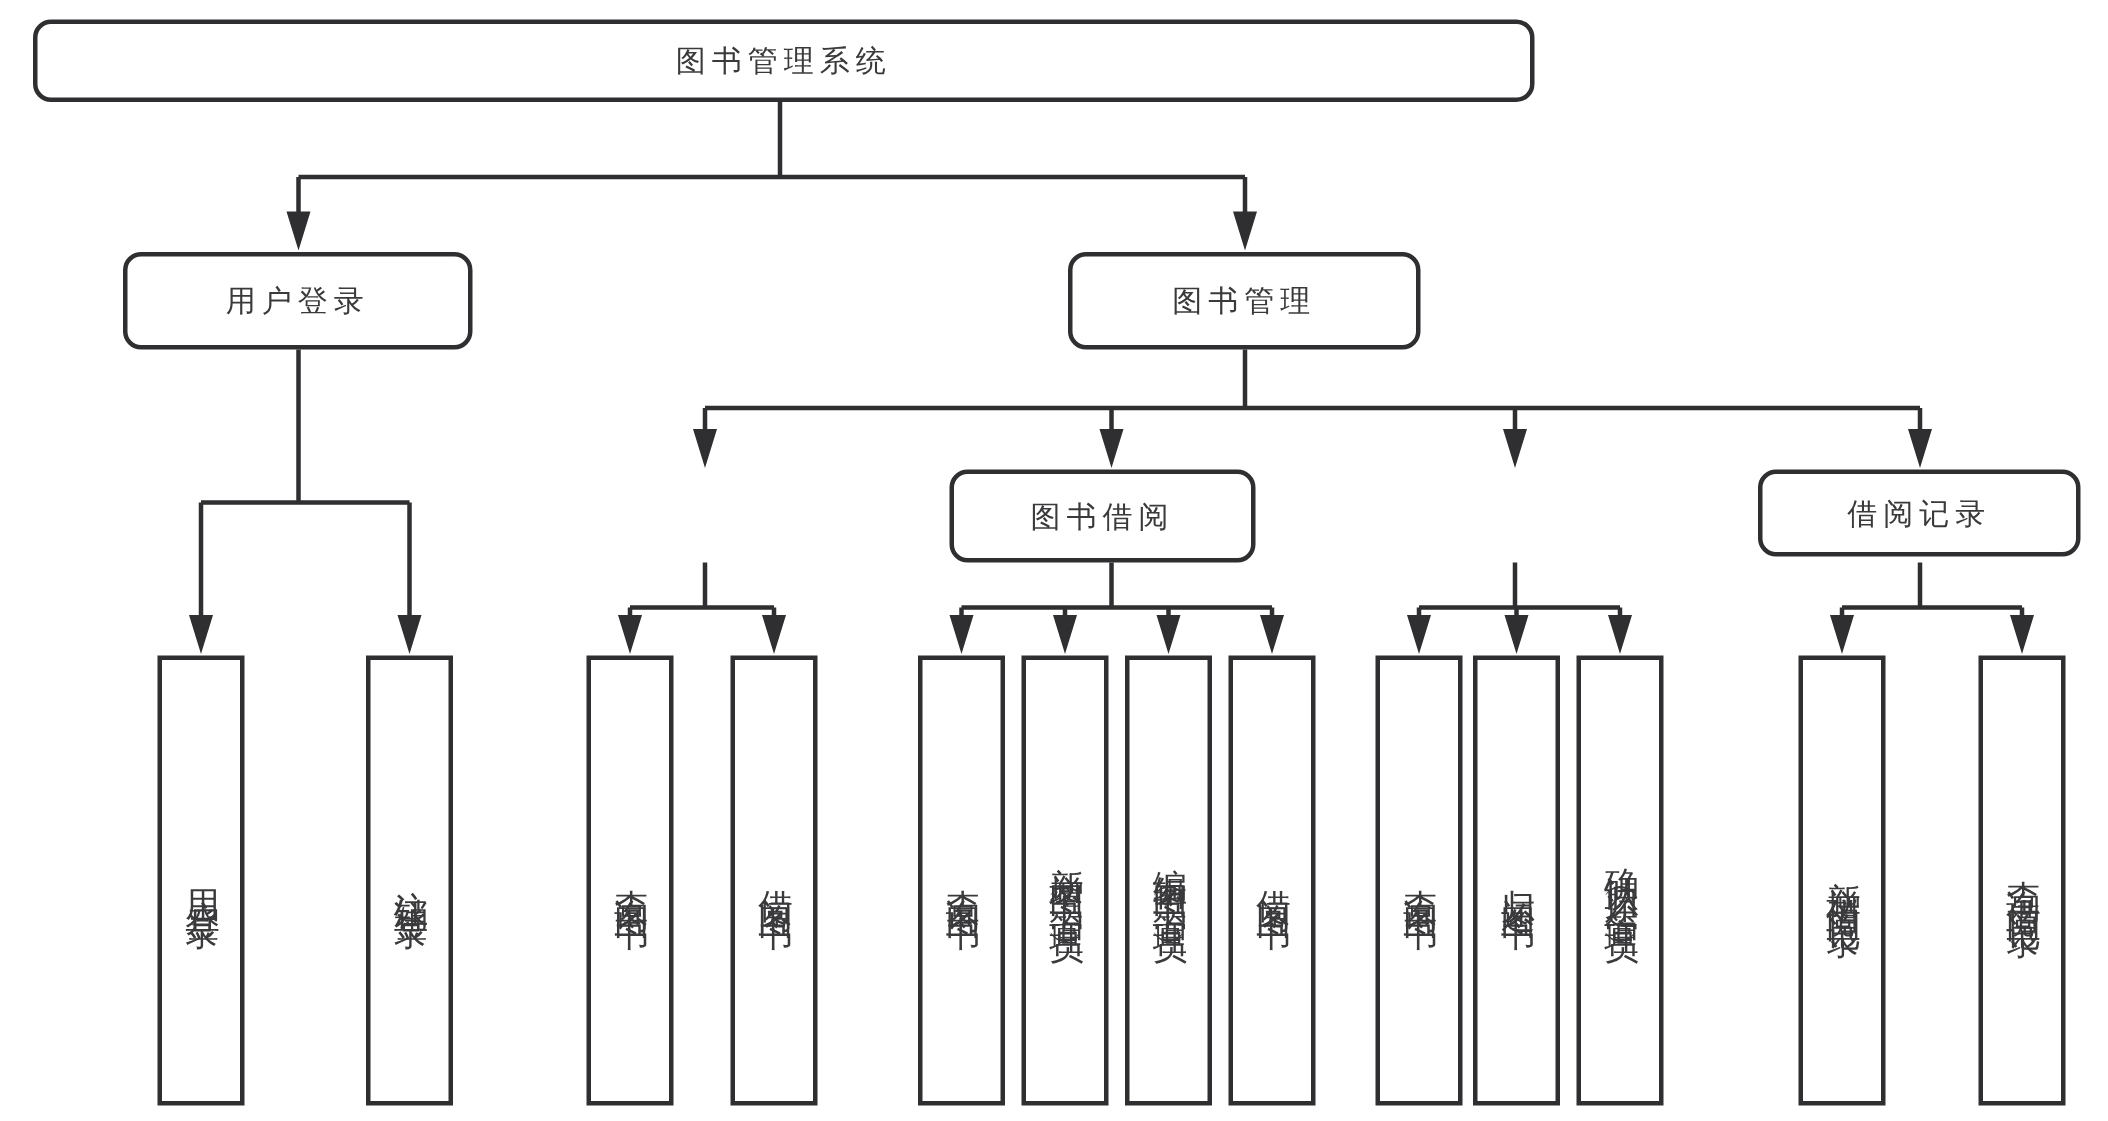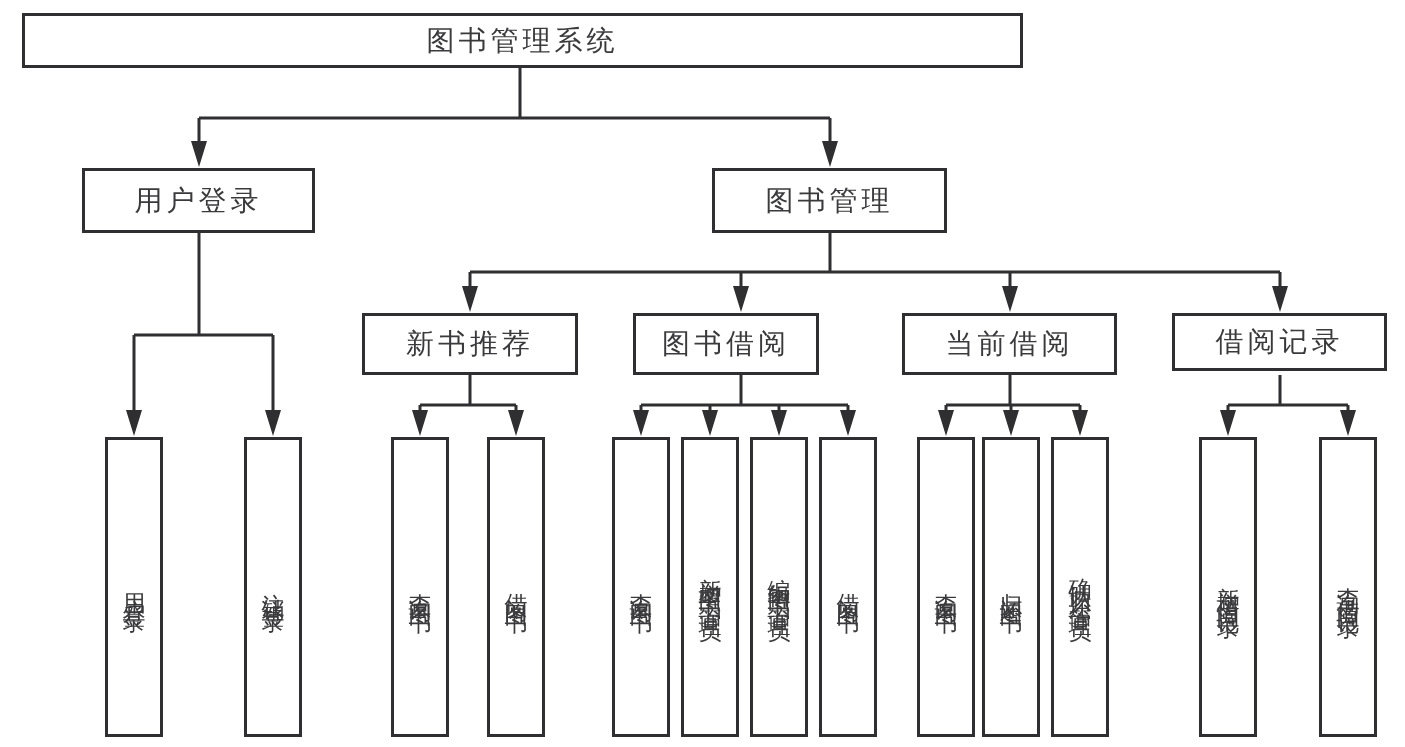--- a/index.html
+++ b/index.html
@@ -21,39 +21,40 @@
     box-sizing: border-box;
     border: 3px solid #2f2f31;
     background: #ffffff;
     color: #3a3a3c;
     display: flex;
     align-items: center;
     justify-content: center;
     text-align: center;
   }
   .h-node {
-    font-size: 28px;
+    font-size: 20px;
     letter-spacing: 4px;
     white-space: nowrap;
+    border-radius: 12px;
   }
   .leaf {
     writing-mode: vertical-rl;
     font-size: 23px;
     letter-spacing: 6px;
     line-height: 1;
     white-space: nowrap;
   }
   
   .n-root   { left: 22px;  top: 13px;  width: 1001px; height: 55px; }
   
   .n-ulogin { left: 82px;  top: 168px; width: 233px; height: 65px; }
   .n-bmgmt  { left: 712px; top: 168px; width: 235px; height: 65px; }
   
   .n-nbr { left: 362px;  top: 313px; width: 216px; height: 62px; }
-  .n-bb  { left: 633px;  top: 313px; width: 186px; height: 62px; }
+  .n-bb  { left: 633px;  top: 313px; width: 204px; height: 62px; }
   .n-cb  { left: 902px;  top: 313px; width: 215px; height: 62px; }
   .n-br  { left: 1172px; top: 313px; width: 215px; height: 58px; }
   
   .lf { top: 437px; width: 58px; height: 300px; }
   .l-login     { left: 105px; }
   .l-logout    { left: 244px; }
   .l-nbr-q     { left: 391px; }
   .l-nbr-b     { left: 487px; }
   .l-bb-q      { left: 612px; }
   .l-bb-a      { left: 681px; }
@@ -113,23 +114,21 @@
       M1072 410 L1088 410 L1080 436 Z
       M1220 410 L1236 410 L1228 436 Z
       M1340 410 L1356 410 L1348 436 Z"></path>
   </svg>
 
   <div class="node h-node n-root">图书管理系统</div>
 
   <div class="node h-node n-ulogin">用户登录</div>
   <div class="node h-node n-bmgmt">图书管理</div>
 
-  <div class="node h-node n-nbr">新书推荐</div>
   <div class="node h-node n-bb">图书借阅</div>
-  <div class="node h-node n-cb">当前借阅</div>
   <div class="node h-node n-br">借阅记录</div>
 
   <div class="node leaf lf l-login">用户登录</div>
   <div class="node leaf lf l-logout">注销登录</div>
 
   <div class="node leaf lf l-nbr-q">查询图书</div>
   <div class="node leaf lf l-nbr-b">借阅图书</div>
 
   <div class="node leaf lf l-bb-q">查询图书</div>
   <div class="node leaf lf l-bb-a">新增图书（管理员）</div>

